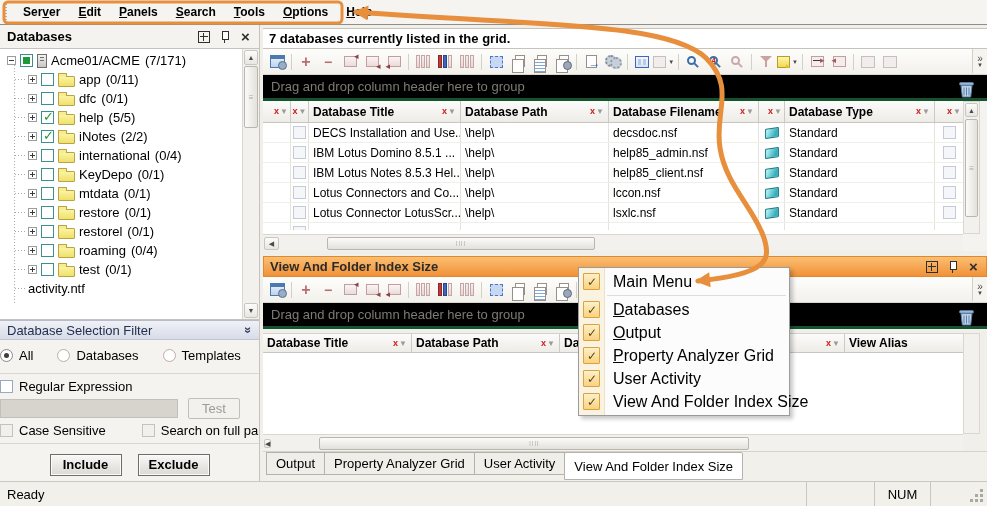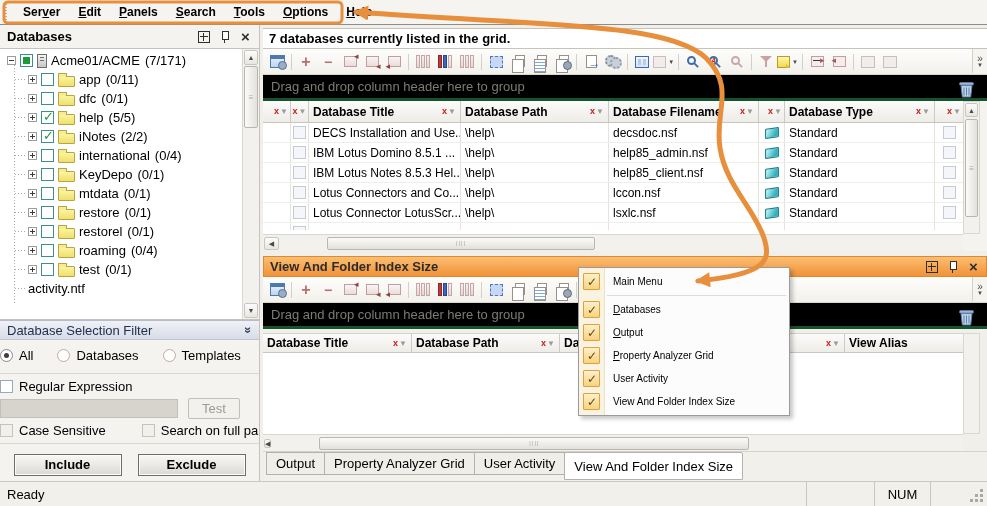--- a/index.html
+++ b/index.html
@@ -65,21 +65,21 @@
 .fsep{border-top:1px solid #DAD7D1;margin:5px 0}
 .chkline{display:flex;align-items:center;height:20px;white-space:nowrap;overflow:hidden}
 .chk{width:13px;height:13px;border:1px solid #98A9C2;background:#fff;margin-right:6px;flex:none}
 .chk.dis{border-color:#C6C3BC;background:#F1F0EC}
 .dim{color:#000000}
 .cs2{margin-left:36px;display:flex;align-items:center;white-space:nowrap}
 .inprow{display:flex;align-items:center;margin:3px 0 4px}
 .regexinput{width:178px;height:19px;background:#D7D4CE;border:1px solid #C3C0BA;font:12px "Liberation Sans",sans-serif}
 .btn-test{width:52px;height:21px;margin-left:10px;background:#F2F1ED;border:1px solid #C2BFB8;color:#9E9B94;font-size:13px;display:flex;align-items:center;justify-content:center;border-radius:2px}
 .btnrow{display:flex;justify-content:center;gap:16px;margin-top:5px}
-.btn{width:108px;height:22px;background:linear-gradient(#F8F8F7,#DBD9D4);border:1px solid #6E6D6A;box-shadow:inset 0 0 0 1px #FBFBFA;font-size:13px;font-weight:bold;display:flex;align-items:center;justify-content:center}
+.btn{width:72px;height:22px;background:linear-gradient(#F8F8F7,#DBD9D4);border:1px solid #6E6D6A;box-shadow:inset 0 0 0 1px #FBFBFA;font-size:13px;font-weight:bold;display:flex;align-items:center;justify-content:center}
 
 
 .rightarea{position:absolute;top:25px;left:263px;right:0;bottom:25px;display:flex;flex-direction:column}
 .caption{margin-top:3px;height:21px;flex:none;background:#fff;border-top:1px solid #C6C3BC;border-bottom:1px solid #C6C3BC;font-weight:bold;font-size:13px;padding:2px 6px}
 .toolbar{height:26px;flex:none;background:linear-gradient(#FDFDFC,#F3F1EB);border-bottom:1px solid #DAD7D0;display:flex;align-items:center;padding:0 3px;position:relative}
 .tsep{width:1px;height:16px;background:#D3D0C8;margin:0 3px;flex:none}
 .tbi{width:22px;height:20px;display:flex;align-items:center;justify-content:center;position:relative;flex:none}
 .caret{font-size:6px;color:#4A4A4A;margin-left:1px;width:8px;text-align:center}
 .caret::before{content:"▼"}
 .ovf{position:absolute;right:0;top:0;bottom:1px;width:15px;border-left:1px solid #D3D0C8;display:flex;flex-direction:column;align-items:center;justify-content:center;color:#4A4A4A;background:#F6F4EF}
@@ -170,21 +170,21 @@
 .statusbar{position:absolute;left:0;right:0;bottom:0;height:25px;background:#F1F0EB;border-top:1px solid #CBC8C1;display:flex;font-size:13px;align-items:stretch}
 .sb-ready{flex:1;padding-left:7px;border-right:1px solid #C9C6BF;display:flex;align-items:center}
 .sb-pane{width:68px;border-right:1px solid #C9C6BF}
 .sb-num{width:56px;border-right:1px solid #C9C6BF;display:flex;align-items:center;justify-content:center}
 .sb-grip{width:56px;position:relative}
 .sb-grip::after{content:"";position:absolute;right:4px;bottom:4px;width:3px;height:3px;background:#ABA8A2;box-shadow:-5px 0 0 #ABA8A2,-10px 0 0 #ABA8A2,0 -5px 0 #ABA8A2,-5px -5px 0 #ABA8A2,0 -10px 0 #ABA8A2}
 
 
 .cmenu{position:absolute;left:578px;top:267px;width:212px;background:#FCFCFC;border:1px solid #9B9B9B;box-shadow:3px 3px 4px rgba(0,0,0,.22);z-index:30;padding:2px 0}
 .cmenu .strip{content:"";position:absolute;left:0;top:0;bottom:0;width:26px;background:#FAF3E2;border-right:1px solid #EBE2CC}
-.citem{height:23px;display:flex;align-items:center;position:relative;font-size:10px}
+.citem{height:23px;display:flex;align-items:center;position:relative;font-size:16px}
 .ccb{width:17px;height:17px;margin-left:4px;background:linear-gradient(#FDF0CB,#F9D27F);border:1px solid #DCA23C;position:relative;flex:none;border-radius:1px}
 .ccb.checked::after{content:"✓";position:absolute;left:3px;top:1px;font-size:12px;font-weight:bold;color:#5A4612;line-height:14px}
 .clabel{margin-left:13px;white-space:nowrap}
 .clabel u{text-decoration:underline}
 .csep{height:1px;background:#DCDCDC;margin:2px 3px 2px 28px}
 
 
 .overlay{position:absolute;top:0;left:0;width:987px;height:506px;pointer-events:none;z-index:60}
 </style>
 </head>

